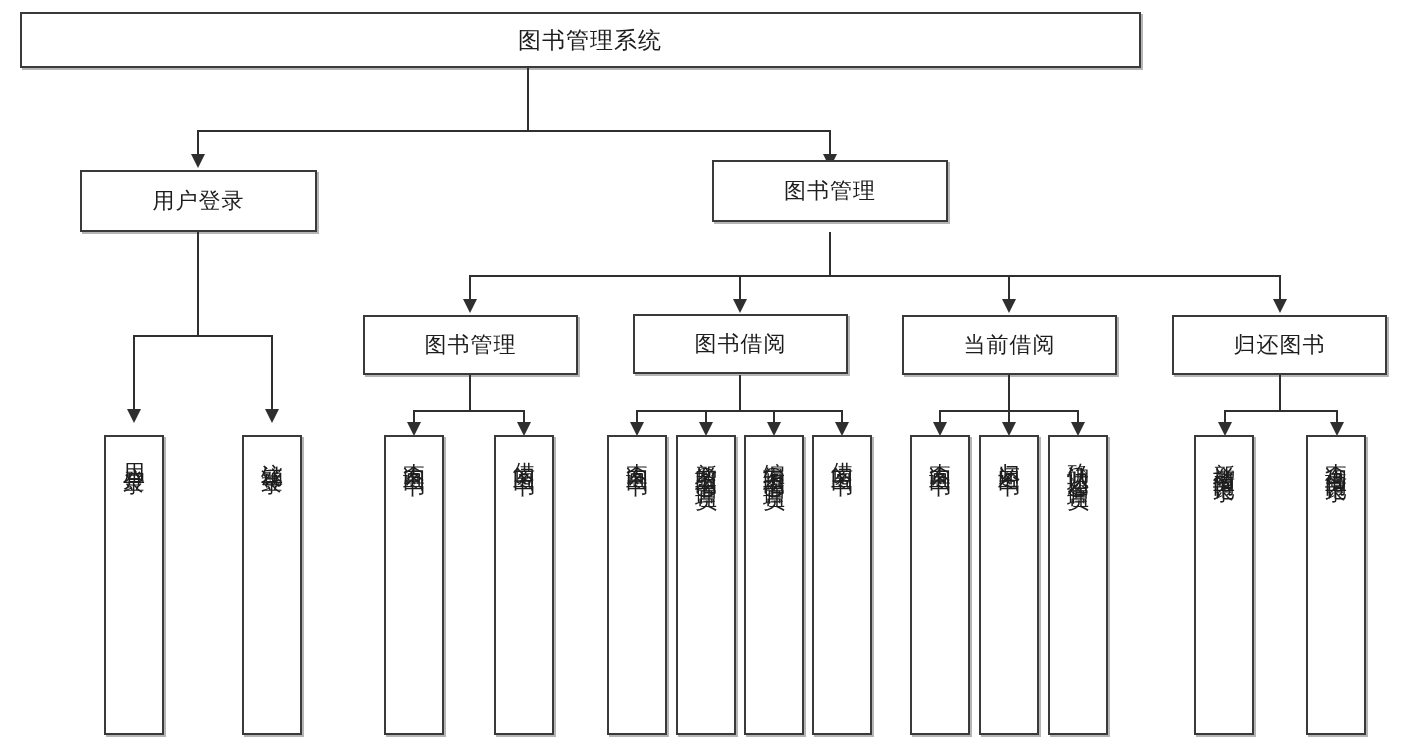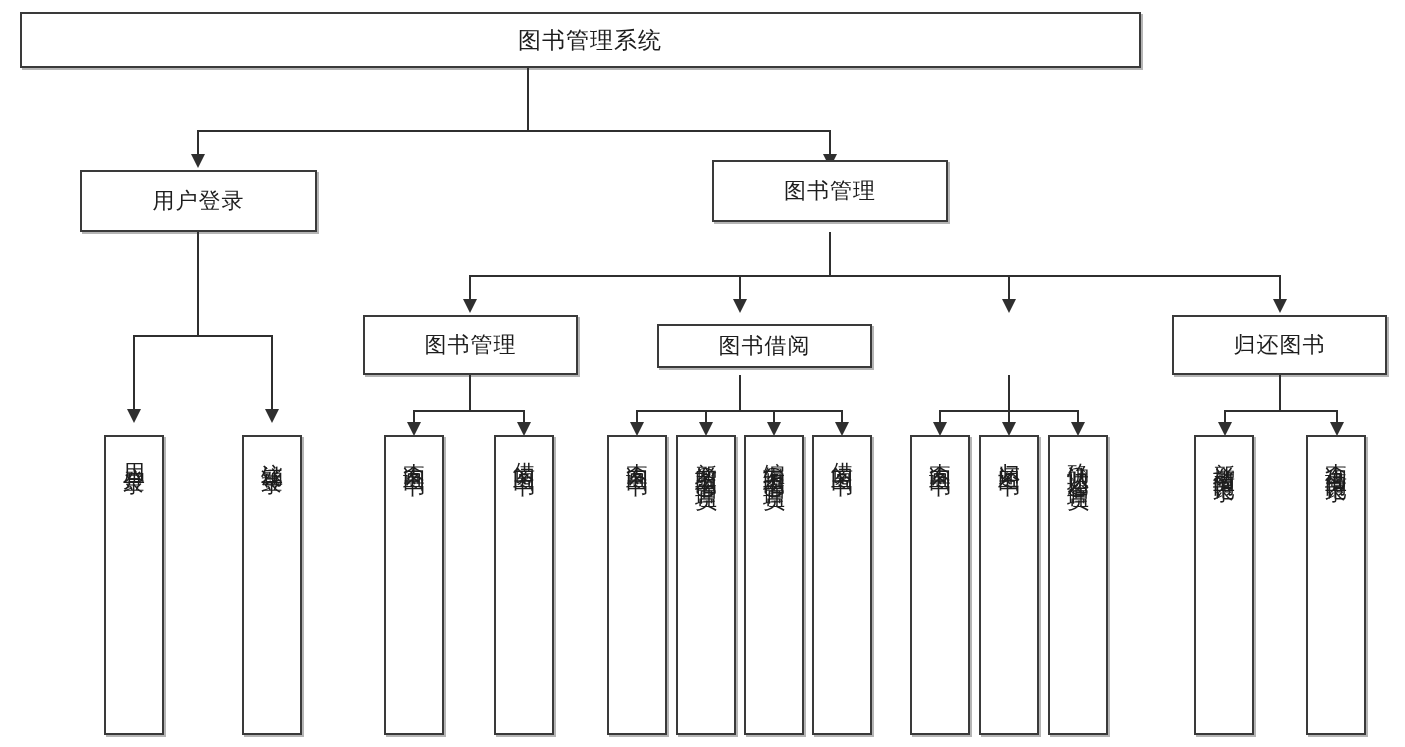--- a/index.html
+++ b/index.html
@@ -121,22 +121,25 @@
   <div class="conn v" style="left:739px;top:275px;height:26px;"></div>
   <div class="arrow" style="left:733px;top:299px;"></div>
   <div class="conn v" style="left:1008px;top:275px;height:26px;"></div>
   <div class="arrow" style="left:1002px;top:299px;"></div>
   <div class="conn v" style="left:1279px;top:275px;height:26px;"></div>
   <div class="arrow" style="left:1273px;top:299px;"></div>
 
   <div class="node horiz shadowed" style="left:363px;top:315px;width:215px;height:60px;">
     <span class="label">图书管理</span>
   </div>
-  <div class="node horiz shadowed" style="left:633px;top:324px;width:215px;height:44px;margin-left:24px;">
+  <div class="node horiz shadowed" style="left:633px;top:314px;width:215px;height:60px;">
     <span class="label">图书借阅</span>
+  </div>
+  <div class="node horiz shadowed" style="left:902px;top:315px;width:215px;height:60px;">
+    <span class="label">当前借阅</span>
   </div>
   <div class="node horiz shadowed" style="left:1172px;top:315px;width:215px;height:60px;">
     <span class="label">归还图书</span>
   </div>
 
   <div class="conn v" style="left:469px;top:375px;height:36px;"></div>
   <div class="conn h" style="left:413px;top:410px;width:112px;"></div>
   <div class="conn v" style="left:413px;top:410px;height:14px;"></div>
   <div class="arrow" style="left:407px;top:422px;"></div>
   <div class="conn v" style="left:523px;top:410px;height:14px;"></div>

